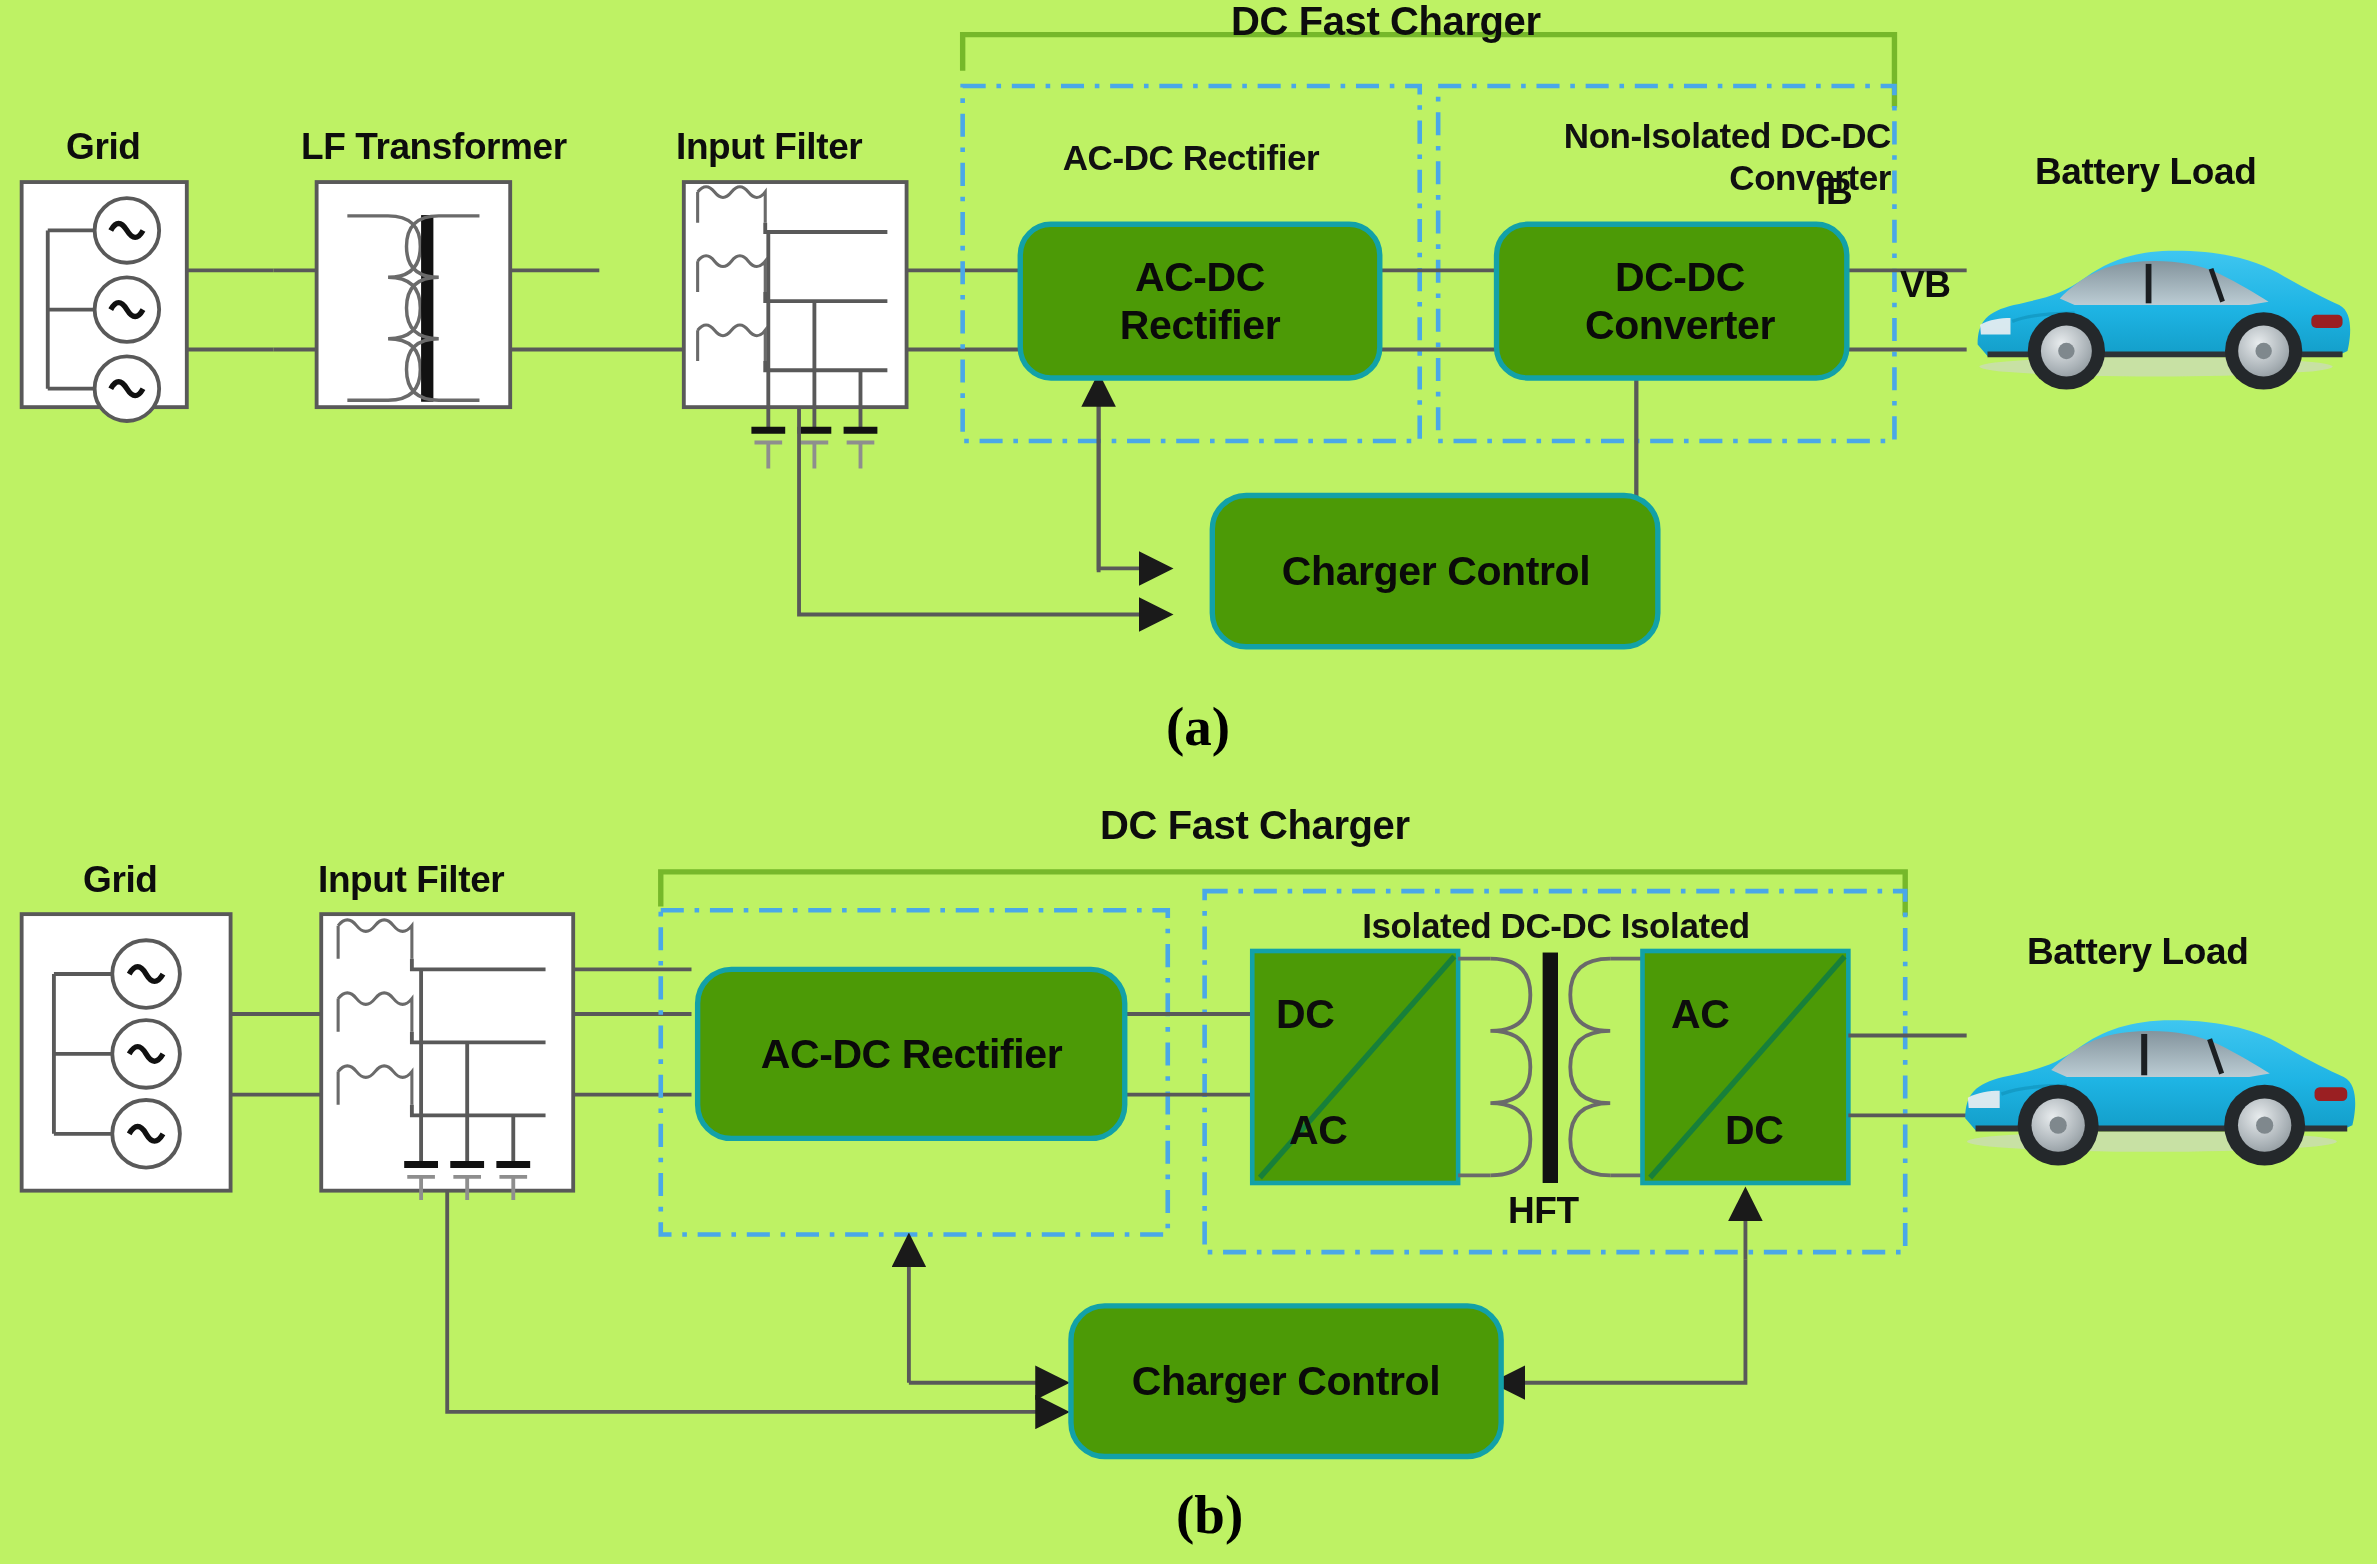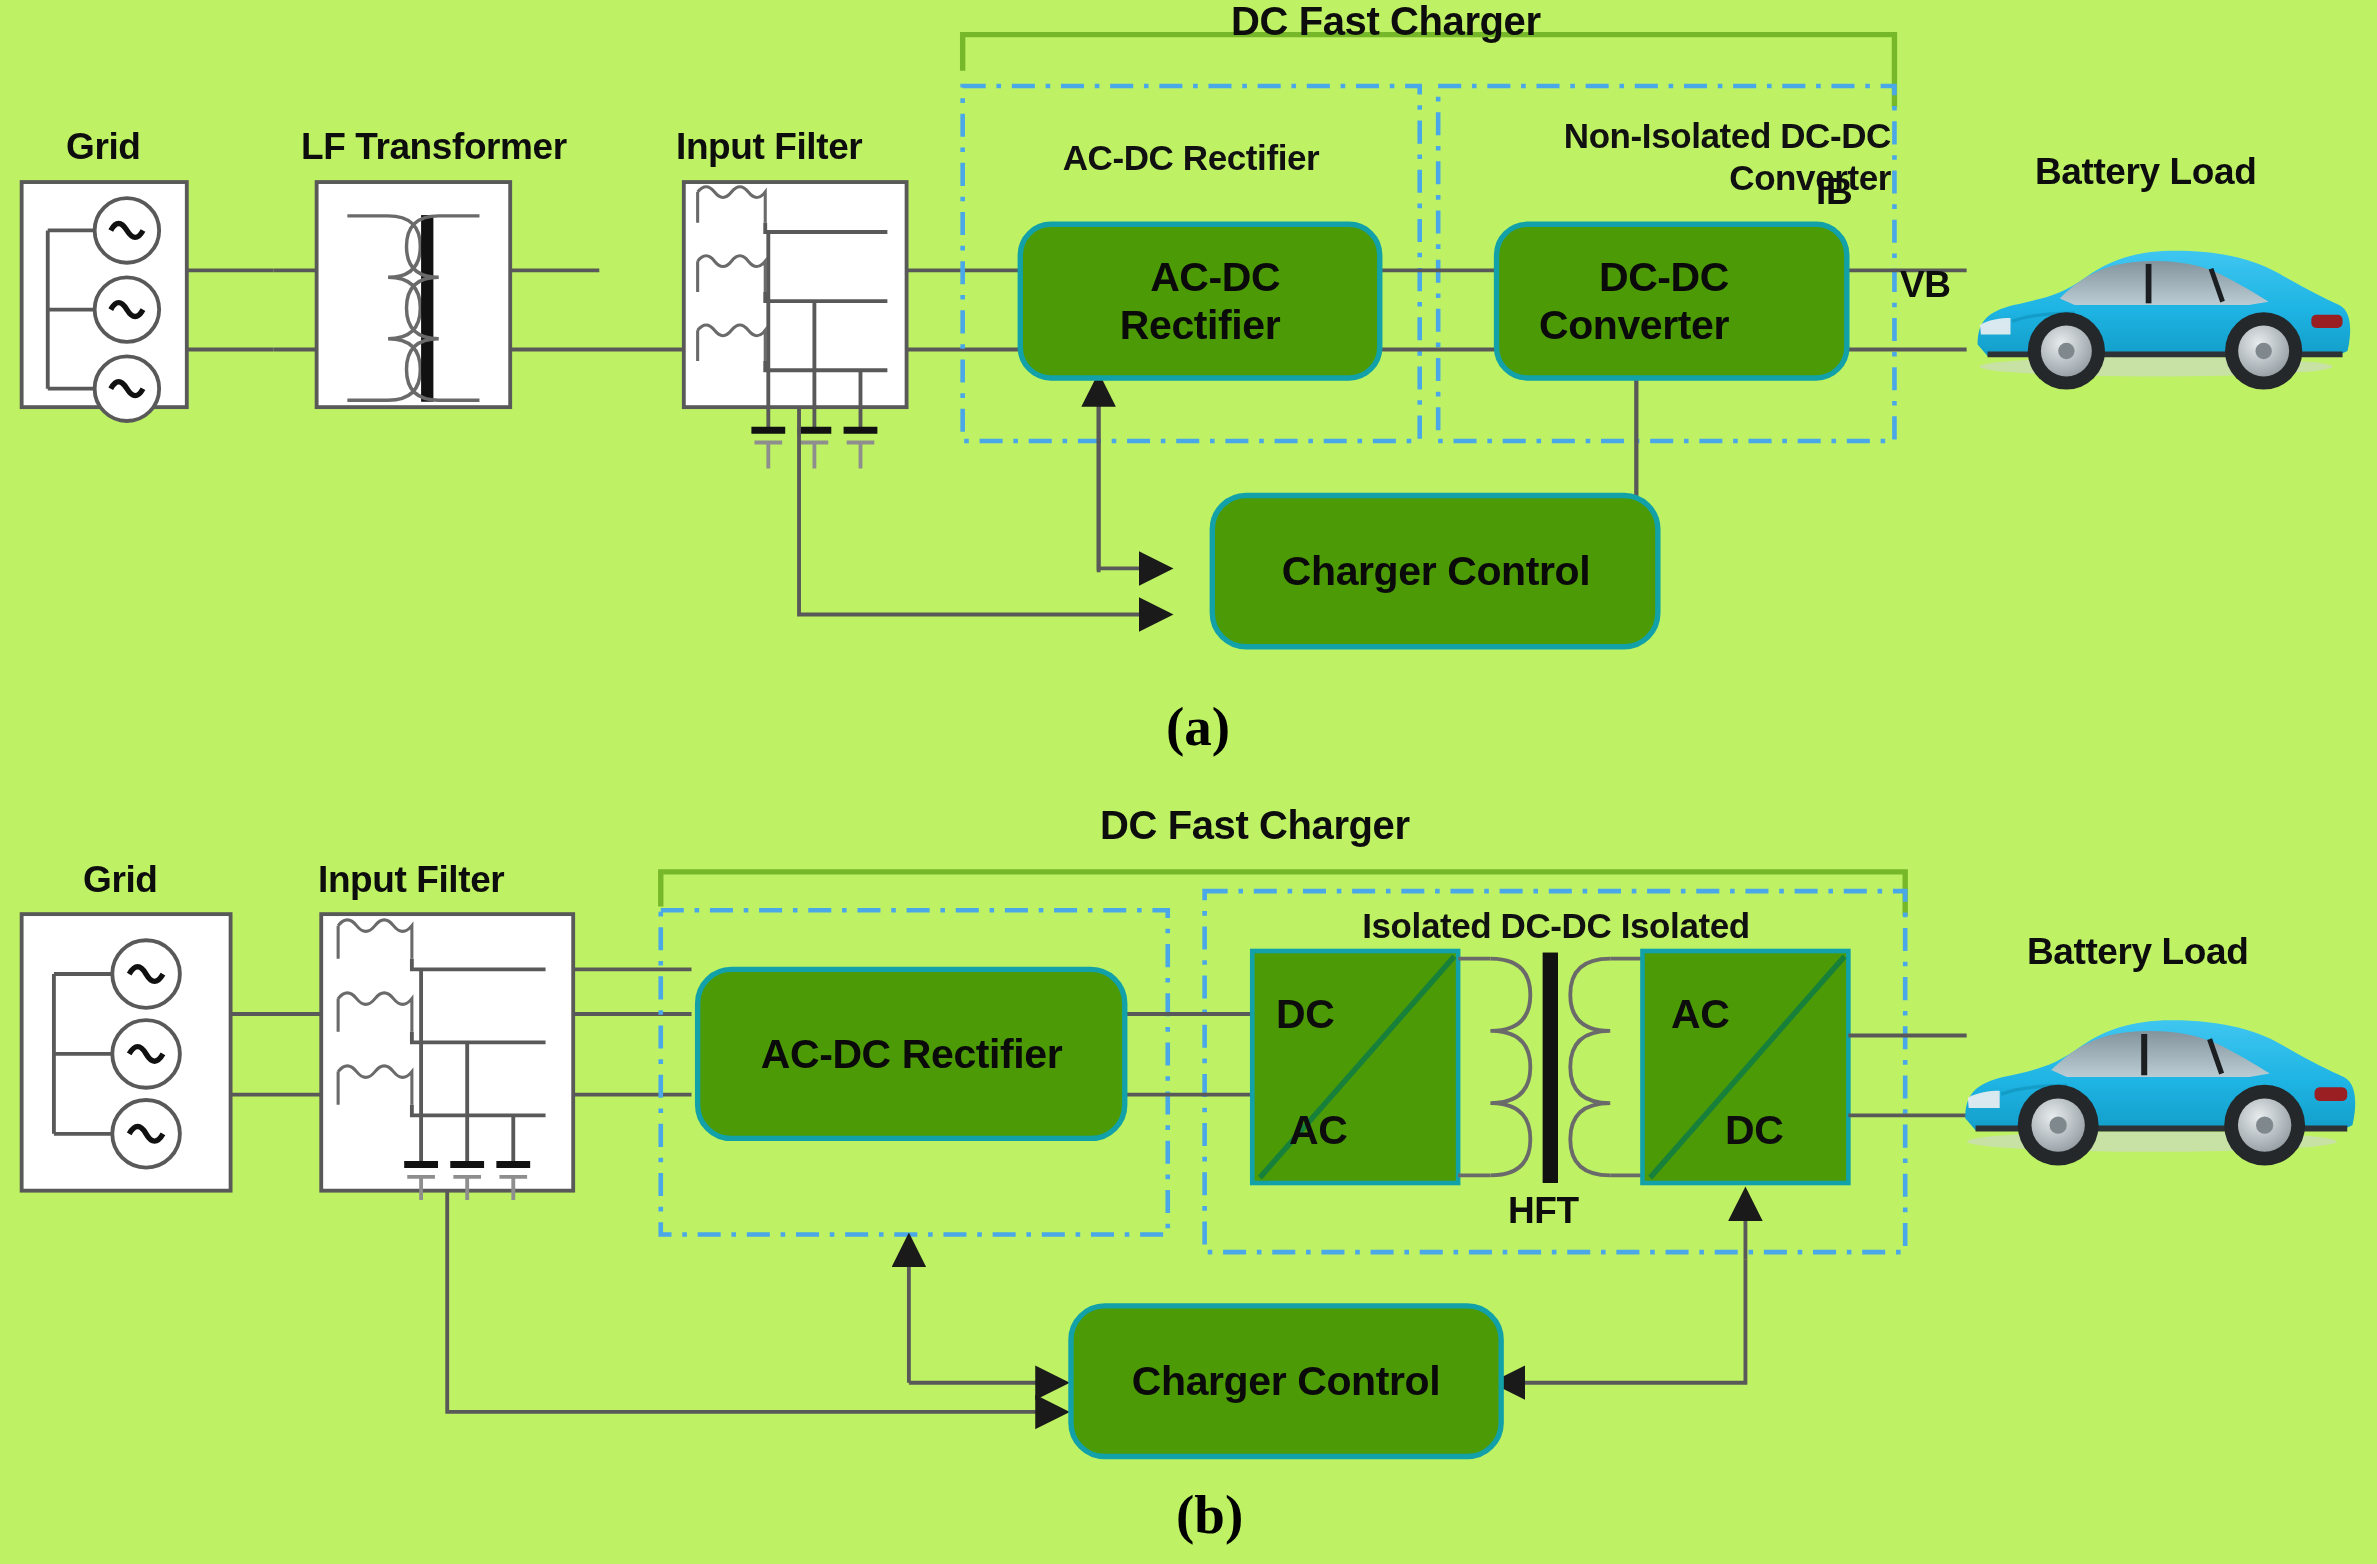--- a/index.html
+++ b/index.html
@@ -3,21 +3,21 @@
 <meta charset="utf-8">
 <title>DC Fast Charger Architectures</title>
 <style>
   html,body{margin:0;padding:0;background:#ffffff;}
   body{font-family:"Liberation Sans", sans-serif;}
   #stage{position:relative;width:2377px;height:1564px;background:#bef264;overflow:hidden;}
   svg.layer{position:absolute;left:0;top:0;width:2377px;height:1564px;}
   .lbl{position:absolute;font-weight:bold;color:#0d0d0d;white-space:nowrap;
        font-family:"Liberation Sans", sans-serif;letter-spacing:-0.4px;}
   .blockcap{position:absolute;display:flex;align-items:center;justify-content:center;
-            text-align:right;font-weight:bold;color:#0a0a0a;line-height:1.18;
+            text-align:center;font-weight:bold;color:#0a0a0a;line-height:1.18;
             font-family:"Liberation Sans", sans-serif;pointer-events:none;letter-spacing:-0.4px;}
   .panelLbl{position:absolute;font-weight:bold;color:#111;text-align:center;
             font-family:"Liberation Sans", sans-serif;line-height:1.2;letter-spacing:-0.4px;}
   .figlabel{position:absolute;font-weight:bold;color:#000;font-family:"Liberation Serif", serif;}
 </style>
 </head>
 <body>
 
 <div id="stage">
 
@@ -237,21 +237,21 @@
 
   <div class="lbl" style="left:66px;top:126px;font-size:37px;">Grid</div>
   <div class="lbl" style="left:301px;top:126px;font-size:37px;">LF Transformer</div>
   <div class="lbl" style="left:676px;top:126px;font-size:37px;">Input Filter</div>
   <div class="lbl" style="left:2035px;top:151px;font-size:37px;">Battery Load</div>
 
   <div class="panelLbl" style="left:999px;top:137px;width:384px;font-size:35px;">AC-DC Rectifier</div>
   <div class="panelLbl" style="left:1445px;top:115px;width:446px;font-size:35px;text-align:right;">Non-Isolated DC-DC<br>Converter</div>
 
   <div class="blockcap" style="left:1020px;top:224px;width:360px;height:154px;font-size:41px;">AC-DC<br>Rectifier</div>
-  <div class="blockcap" style="left:1459px;top:224px;width:350px;height:154px;font-size:41px;">DC-DC<br>Converter</div>
+  <div class="blockcap" style="left:1505px;top:224px;width:350px;height:154px;font-size:41px;">DC-DC<br>Converter</div>
   <div class="blockcap" style="left:1213px;top:496px;width:446px;height:151px;font-size:41px;">Charger Control</div>
 
   <div class="lbl" style="left:1816px;top:171px;font-size:37px;">IB</div>
   <div class="lbl" style="left:1900px;top:264px;font-size:37px;text-align:center;">VB</div>
 
   <div class="figlabel" style="left:1166px;top:695px;font-size:55px;">(a)</div>
 
   <div class="lbl" style="left:1100px;top:803px;font-size:40px;">DC Fast Charger</div>
 
   <div class="lbl" style="left:83px;top:859px;font-size:37px;">Grid</div>

